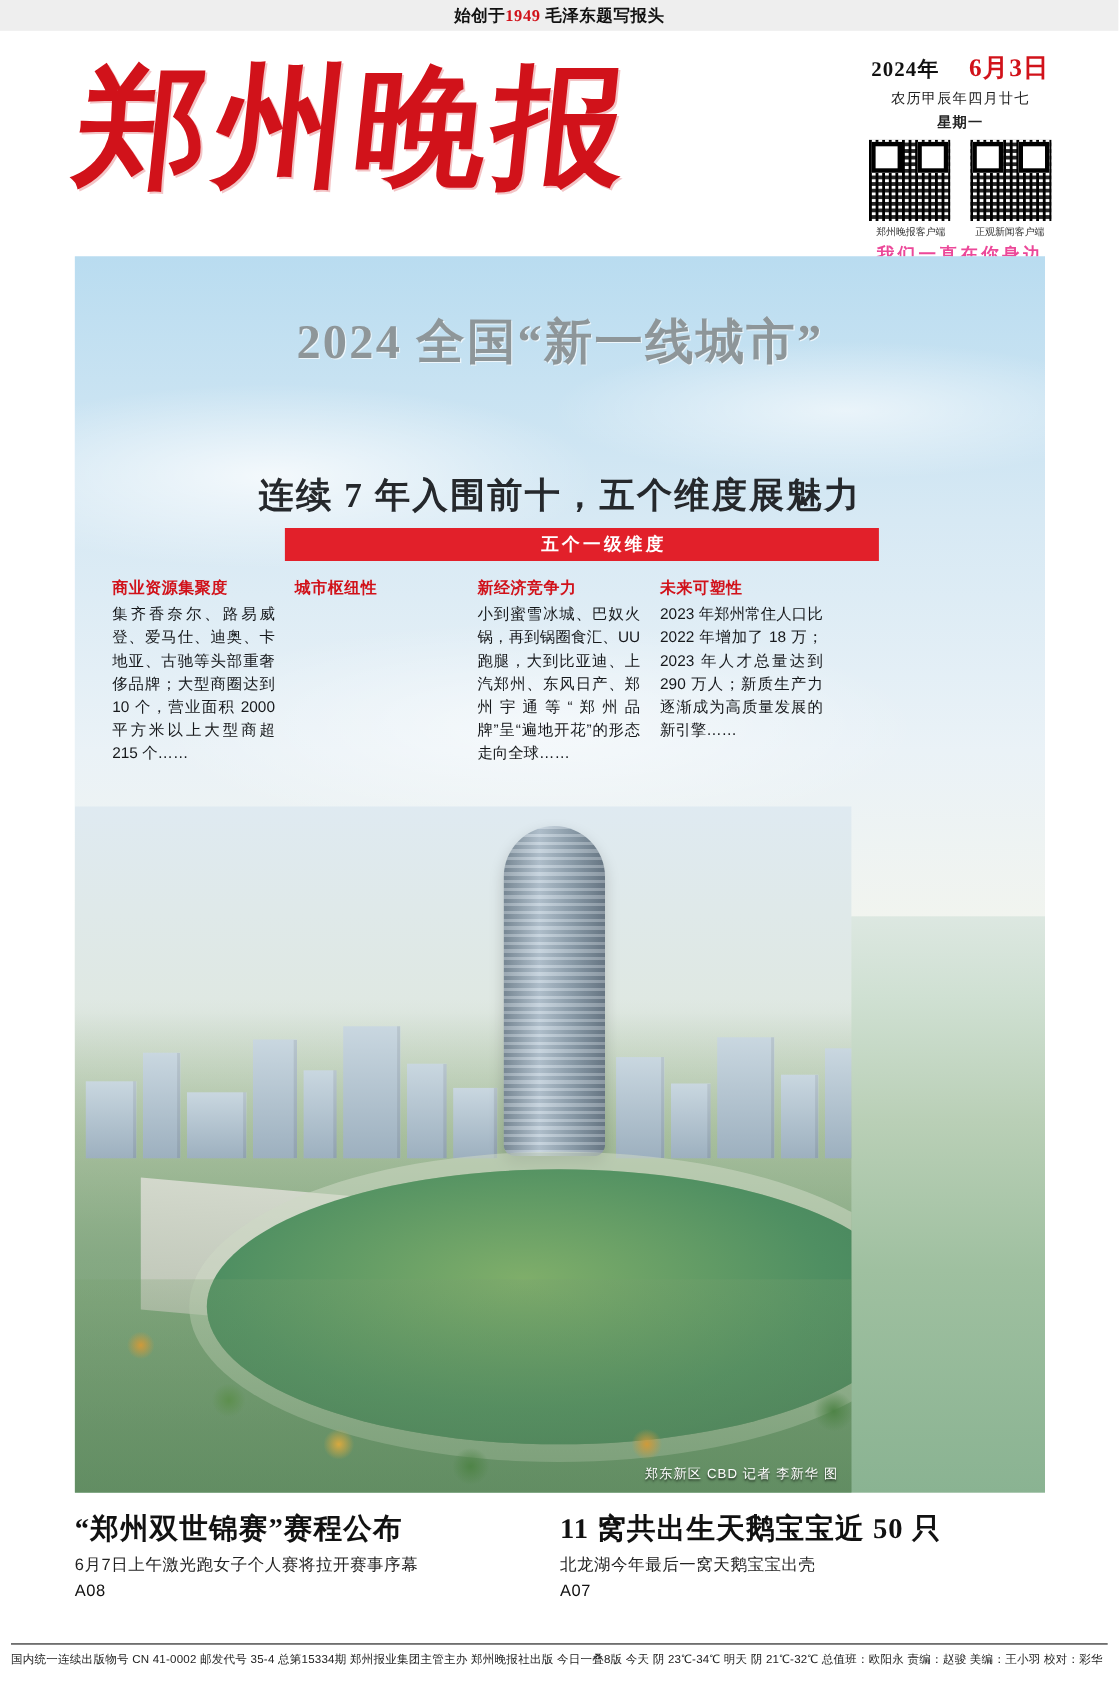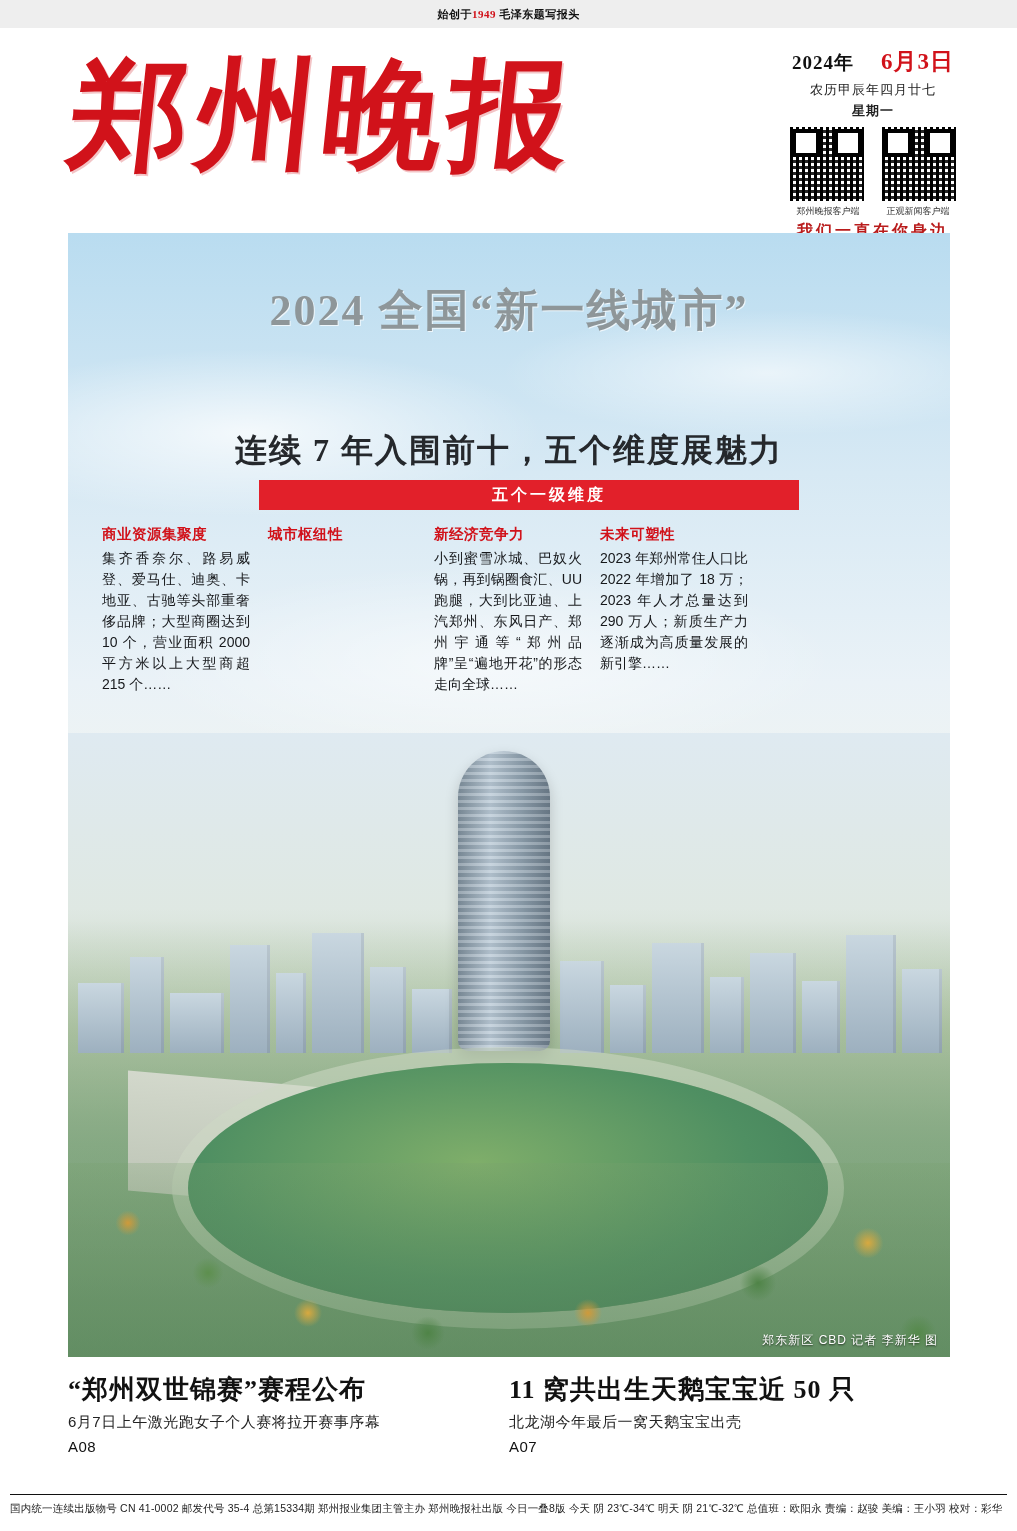--- a/index.html
+++ b/index.html
@@ -27,21 +27,21 @@
     width: 1017px;
     height: 28px;
     background: #eeeeee;
     display: flex;
     align-items: center;
     justify-content: center;
   }
   .top-banner .txt {
     font-family: "Liberation Serif", "DejaVu Serif", serif;
     font-weight: bold;
-    font-size: 11px;
+    font-size: 15px;
     letter-spacing: 0.5px;
     color: #111;
   }
   .top-banner .txt .red { color: #d1121a; }
 
   
   .masthead {
     position: absolute;
     left: 0; top: 28px;
     width: 1017px;
@@ -122,21 +122,21 @@
     display: flex;
     justify-content: center;
     gap: 10px;
     margin-top: 3px;
     font-size: 9px;
     color: #333;
   }
   .qr-caption span { width: 80px; text-align: center; }
   .mast-slogan {
     margin-top: 3px;
-    color: #b91c1c;
+    color: #ec4899;
     font-weight: bold;
     font-size: 16px;
     letter-spacing: 3px;
     font-family: Liberation Serif, serif;
   }
 
   
   .feature {
     position: absolute;
     left: 68px;
@@ -245,21 +245,21 @@
     color: #111;
     letter-spacing: 1px;
     font-family: "Liberation Sans", sans-serif;
   }
 
   
   .photo {
     position: absolute;
     left: 0;
     top: 500px;
-    width: 882px;
+    width: 706px;
     height: 624px;
     overflow: hidden;
   }
   .photo .ground {
     position: absolute; left: 0; top: 0; width: 882px; height: 624px;
     background:
       linear-gradient(180deg, rgba(255,255,255,0) 0 28%, rgba(120,150,110,0.15) 40%, rgba(96,132,92,0.35) 62%, rgba(86,124,84,0.5) 100%),
       linear-gradient(180deg,#dfeaf1 0%, #dfe8e2 30%, #b9cdae 48%, #9cbf9a 66%, #82ae86 100%);
   }
   .skyline {

